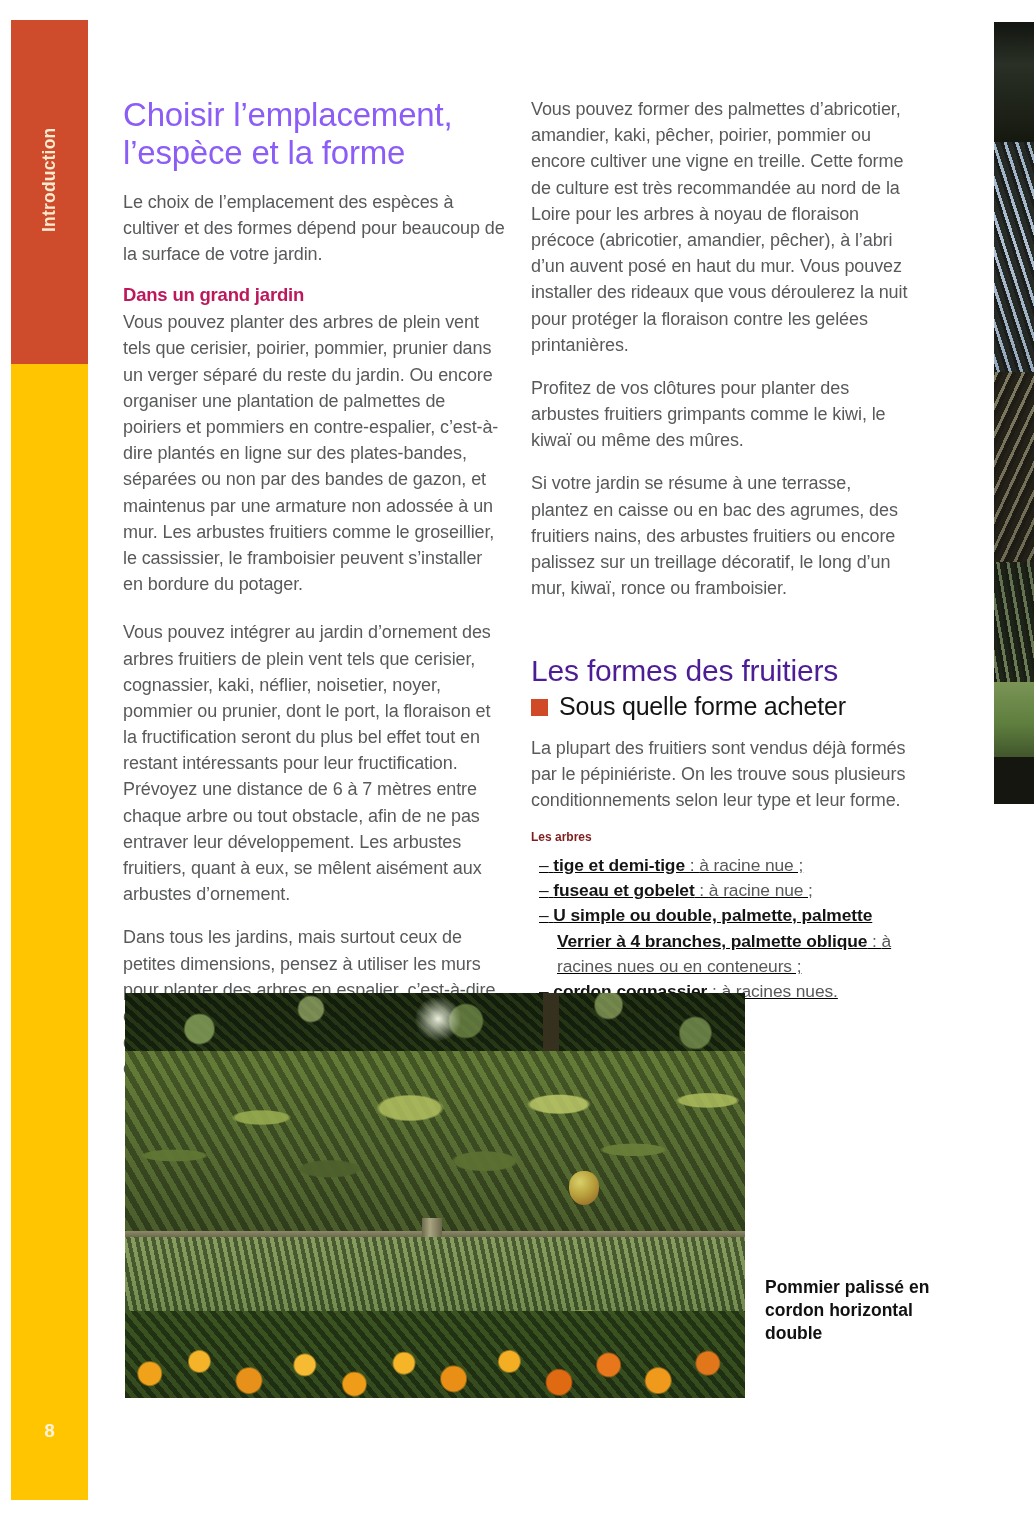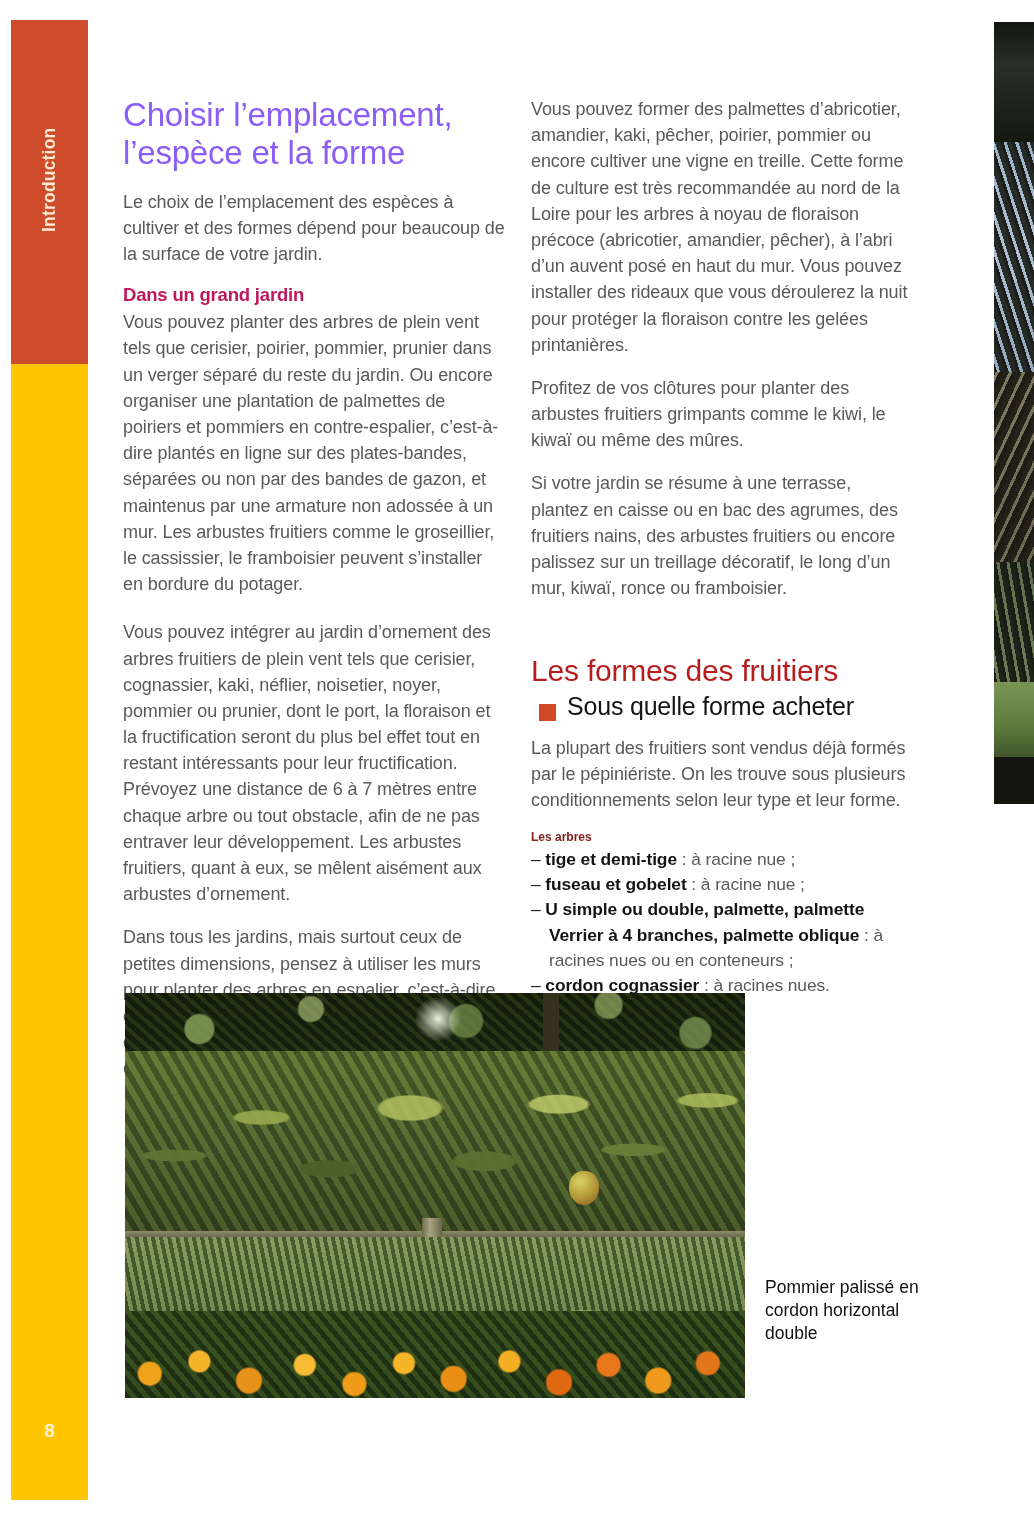--- a/index.html
+++ b/index.html
@@ -95,21 +95,21 @@
   h1.main-title {
     margin: 0 0 16px 0;
     color: #8b5cf6;
     font-size: 33px;
     font-weight: normal;
     line-height: 1.16;
     letter-spacing: -0.2px;
   }
   h2.sec-title {
     margin: 0 0 6px 0;
-    color: #b91c1c;
+    color: #4c1d95;
     font-size: 30px;
     font-weight: normal;
     line-height: 1.1;
     letter-spacing: -0.2px;
   }
   h3.sub-head {
     margin: 0 0 3px 0;
     color: #be185d;
     font-size: 18.5px;
     font-weight: bold;
@@ -118,23 +118,23 @@
   }
   h3.sub-head-sm {
     margin: 0 0 2px 0;
     color: #7f1d1d;
     font-size: 12px;
     font-weight: bold;
     line-height: 1.2;
   }
   .bullet-head {
     display: flex;
-    align-items: flex-end;
+    align-items: center;
     gap: 11px;
-    margin: 0 0 14px 8px;
+    margin: 0 0 14px 0;
   }
   .bullet-square {
     width: 17px;
     height: 17px;
     background: #D14A28;
     flex: 0 0 auto;
   }
   .bullet-head-text {
     color: #141414;
     font-size: 25px;
@@ -147,25 +147,26 @@
     color: #58595B;
     font-size: 18px;
     line-height: 1.455;
     letter-spacing: -0.1px;
   }
   p.body.tight { margin-bottom: 22px; }
   p.body:last-child { margin-bottom: 0; }
 
   ul.form-list {
     list-style: none;
-    margin: 0;
+    margin: 8px;
     padding: 0;
     font-size: 17.4px;
     line-height: 1.455;
     letter-spacing: -0.1px;
+    text-decoration: underline;
   }
   ul.form-list li {
     color: #58595B;
     padding-left: 18px;
     text-indent: -18px;
     margin-bottom: 0;
   }
   ul.form-list li .dash { color: #141414; }
   ul.form-list li b {
     color: #141414;
@@ -185,21 +186,21 @@
   }
   #main-photo .layer { position: absolute; }
 
   #photo-caption {
     position: absolute;
     left: 765px;
     top: 1276px;
     width: 180px;
     color: #111111;
     font-size: 17.5px;
-    font-weight: normal;
+    font-weight: bold;
     line-height: 1.32;
   }
 </style>
 </head>
 <body>
 
 <div id="side-tab">
   <div id="side-tab-orange"></div>
   <div id="side-tab-yellow"></div>
   <div id="side-tab-label">Introduction</div>

